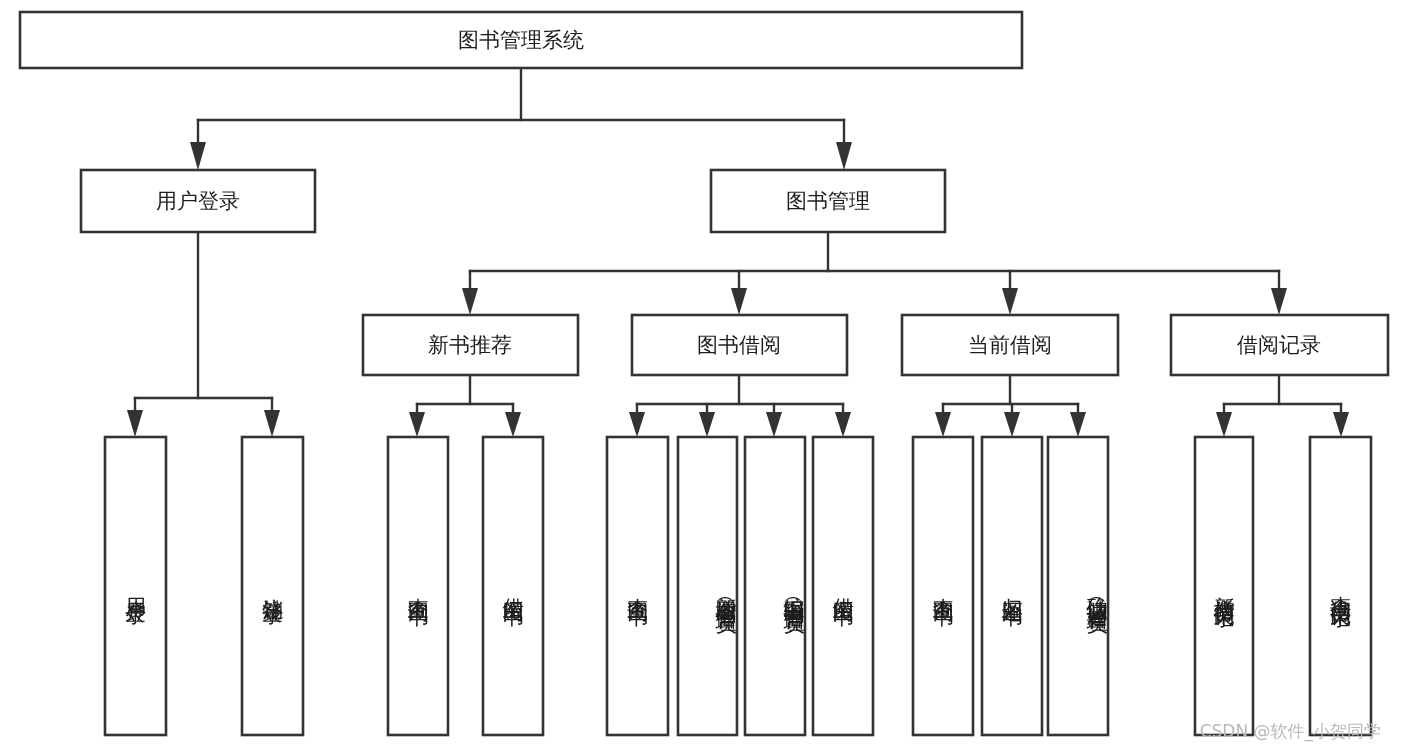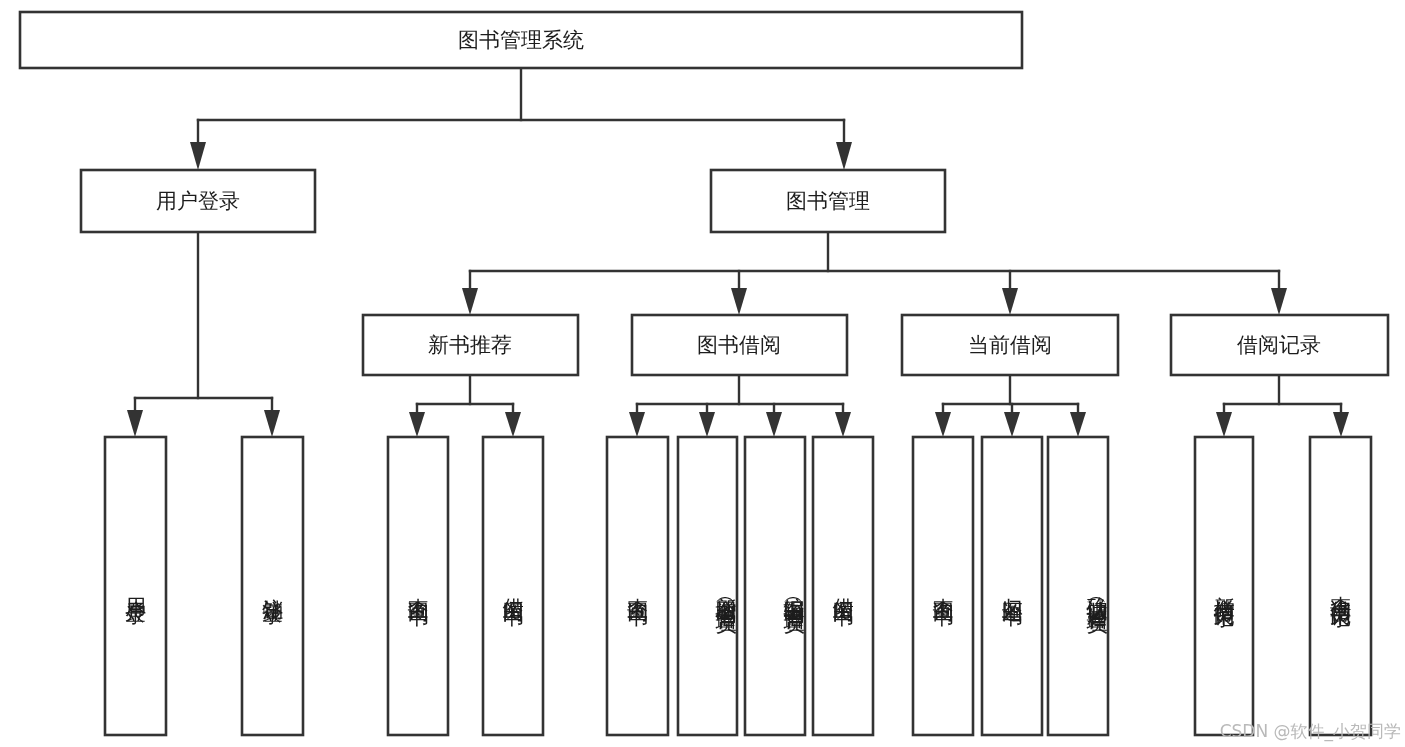--- a/index.html
+++ b/index.html
@@ -60,21 +60,21 @@
     display: flex;
     align-items: center;
     justify-content: center;
     text-align: center;
     white-space: nowrap;
     pointer-events: none;
     user-select: none;
   }
   .watermark {
     position: absolute;
-    right: 4px;
+    right: 24px;
     bottom: 4px;
     font-family: "DejaVu Sans", "Liberation Sans", sans-serif;
     font-size: 17px;
     color: #b9b9b9;
     white-space: nowrap;
     user-select: none;
   }
 </style>
 </head>
 <body>

